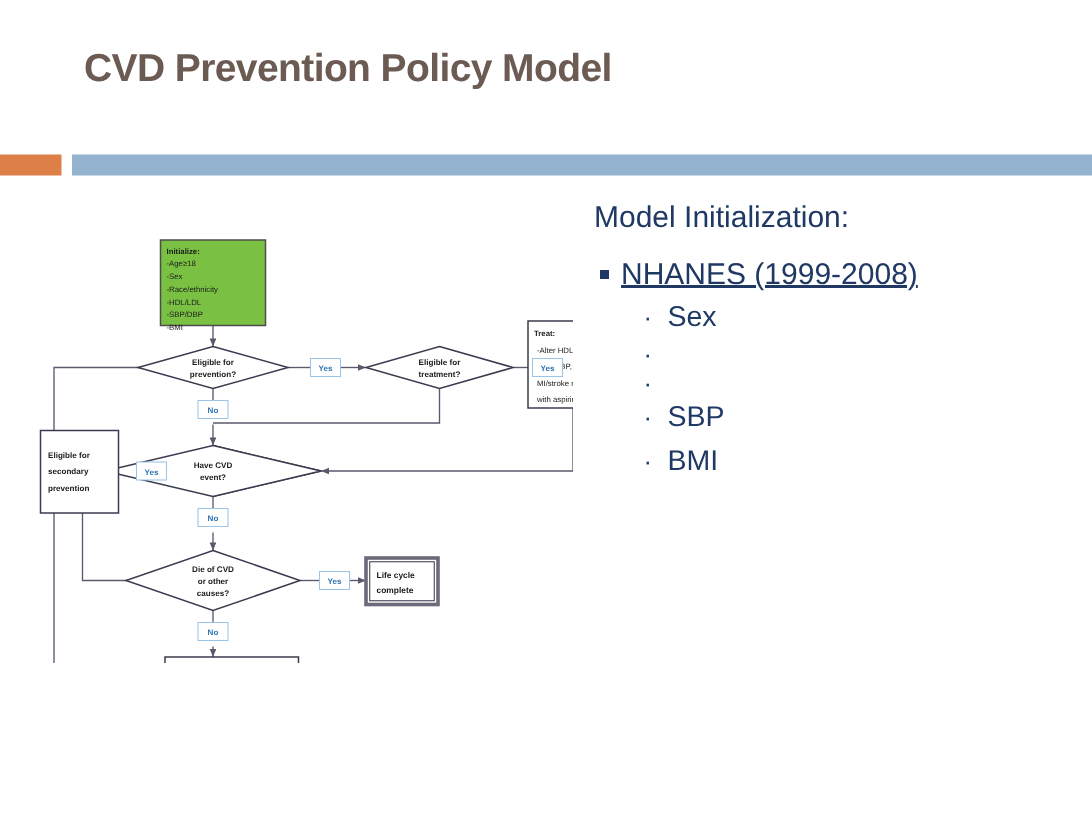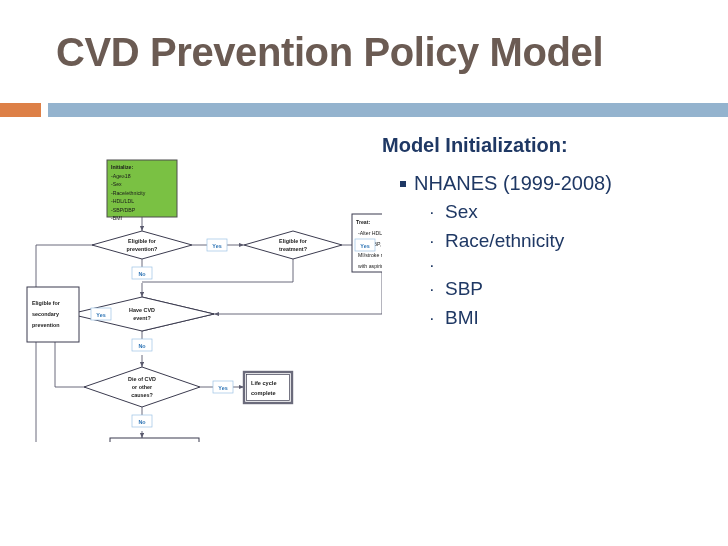--- a/index.html
+++ b/index.html
@@ -14,21 +14,21 @@
     overflow: hidden;
     font-family: "Liberation Sans", sans-serif;
   }
 
   
   #slide-title {
     position: absolute;
     left: 56px;
     top: 30px;
     font-family: "Liberation Sans", sans-serif;
-    font-size: 40px;
+    font-size: 26px;
     font-weight: bold;
     color: #6B5B53;
     letter-spacing: -0.4px;
     white-space: nowrap;
   }
 
   
   #title-rule {
     position: absolute;
     left: 0;
@@ -53,33 +53,34 @@
   #content-panel {
     position: absolute;
     left: 382px;
     top: 134px;
     width: 330px;
     color: #1F3864;
     font-family: "Liberation Sans", sans-serif;
   }
   #content-panel .panel-heading {
     font-size: 20px;
-    font-weight: bold;
-    color: #1F3864;
-    margin: 0 0 7px 0;
+    font-weight: normal;
+    color: #1F3864;
+    margin: 0 0 7px 14px;
     line-height: 1.15;
   }
   .bullet-l1 {
     display: flex;
     align-items: baseline;
     font-size: 20px;
     color: #1F3864;
     margin: 12px 0 2px 0;
     padding-left: 18px;
     line-height: 1.42;
+    text-decoration: underline;
   }
   .bullet-l1 .marker {
     display: inline-block;
     width: 14px;
     flex: 0 0 14px;
     font-size: 11px;
     line-height: 1;
     color: #1F3864;
     position: relative;
     top: -3px;
@@ -137,21 +138,20 @@
     <span>NHANES (1999-2008)</span>
   </div>
 
   <div class="bullet-l2">
     <span class="marker">·</span>
     <span>Sex</span>
   </div>
 
   <div class="bullet-l2">
     <span class="marker">·</span>
-    <span>Race/ethnicity</span>
   </div>
 
   <div class="bullet-l2">
     <span class="marker">·</span>
   </div>
 
   <div class="bullet-l2">
     <span class="marker">·</span>
     <span>SBP</span>
   </div>

